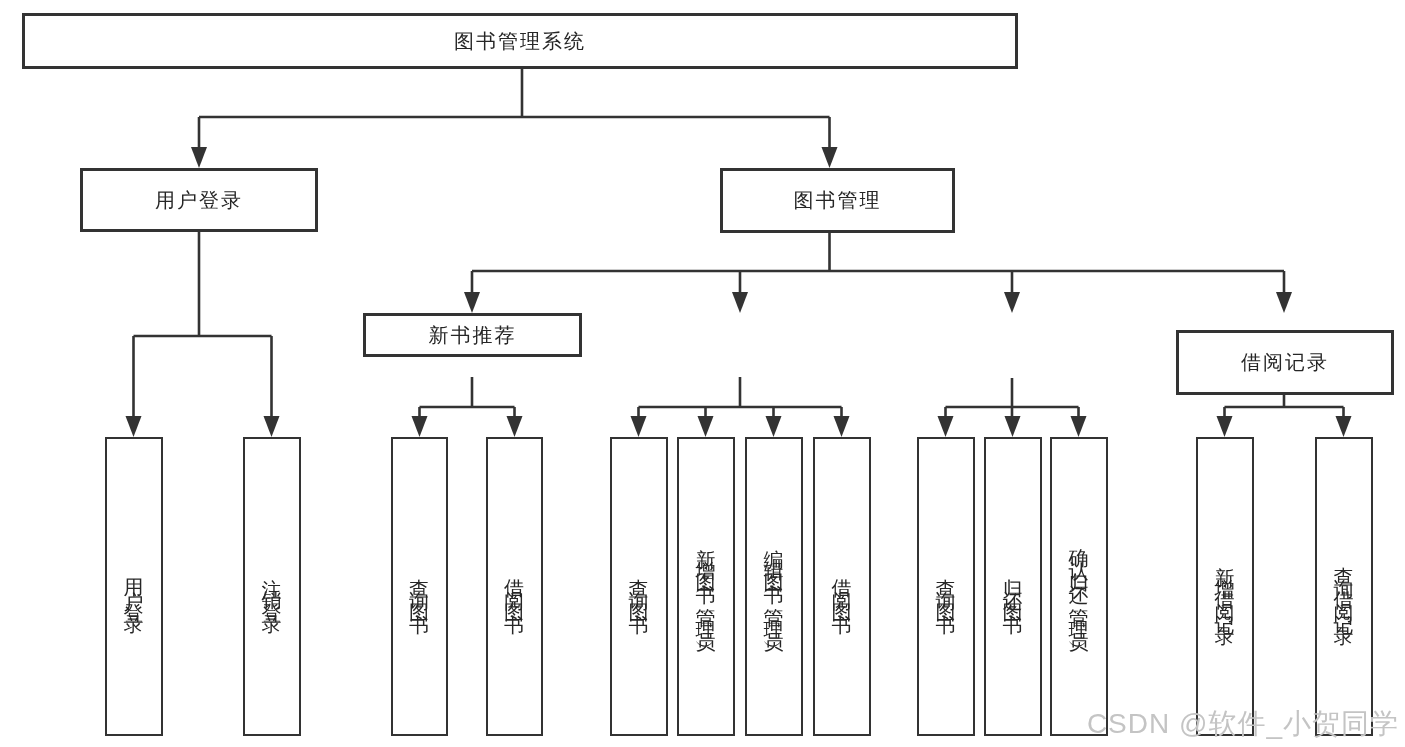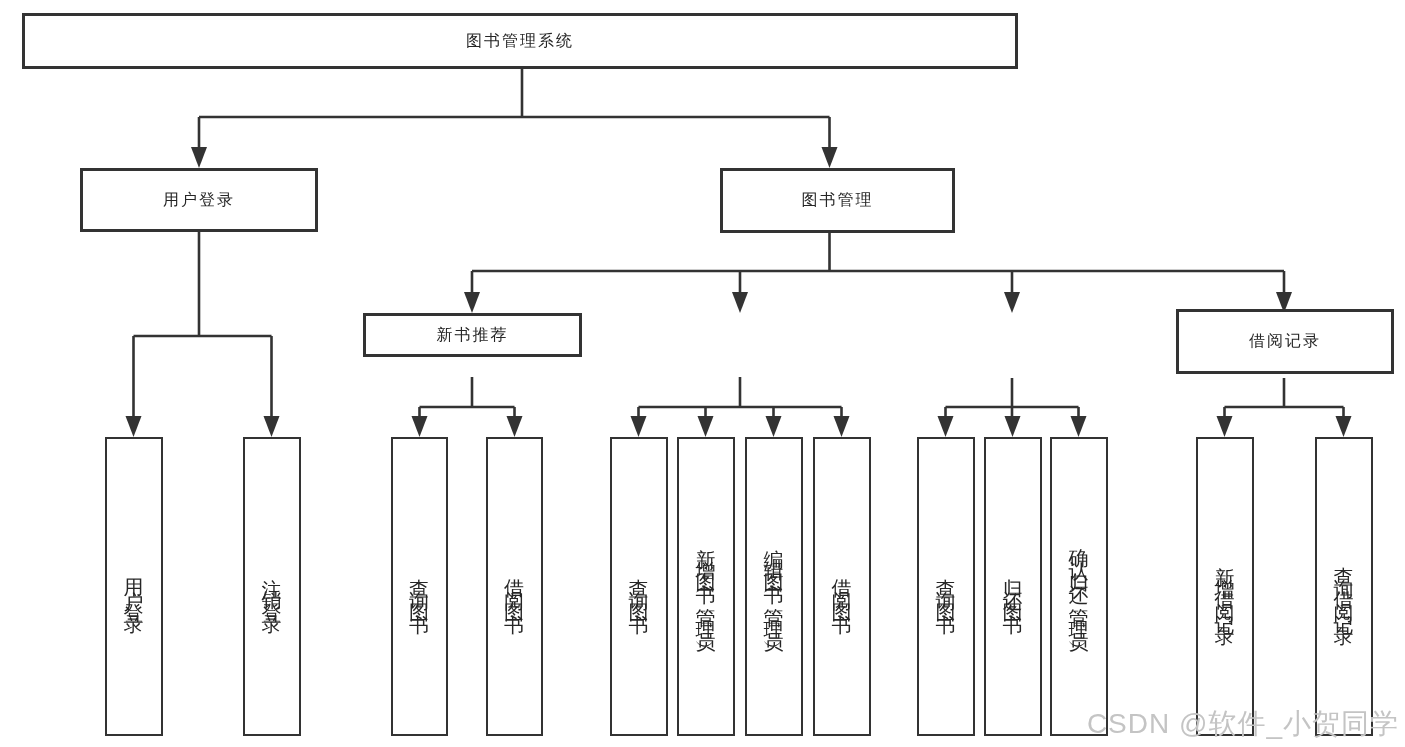--- a/index.html
+++ b/index.html
@@ -26,21 +26,21 @@
     position: absolute;
     box-sizing: border-box;
     background: #ffffff;
     border: 3px solid #333333;
     display: flex;
     align-items: center;
     justify-content: center;
     color: #262626;
   }
   .hlabel {
-    font-size: 16px;
+    font-size: 20px;
     letter-spacing: 2px;
     white-space: nowrap;
   }
   .leaf { border-width: 2.5px; }
   .vtext {
     writing-mode: vertical-rl;
     text-orientation: mixed;
     font-size: 20px;
     line-height: 1;
     letter-spacing: 12px;
@@ -125,21 +125,21 @@
   <div class="box" style="left:80px; top:168px; width:238px; height:64px;">
     <span class="hlabel">用户登录</span>
   </div>
   <div class="box" style="left:720px; top:168px; width:235px; height:65px;">
     <span class="hlabel">图书管理</span>
   </div>
 
   <div class="box" style="left:363px; top:313px; width:219px; height:44px;text-align:center;">
     <span class="hlabel">新书推荐</span>
   </div>
-  <div class="box" style="left:1176px; top:309px; width:218px; height:65px;">
+  <div class="box" style="left:1176px; top:330px; width:218px; height:65px;">
     <span class="hlabel">借阅记录</span>
   </div>
 
   <div class="box leaf" style="left:105px; top:437px; width:58px; height:299px;">
     <span class="vtext">用户登录</span>
   </div>
   <div class="box leaf" style="left:243px; top:437px; width:58px; height:299px;">
     <span class="vtext">注销登录</span>
   </div>
 

